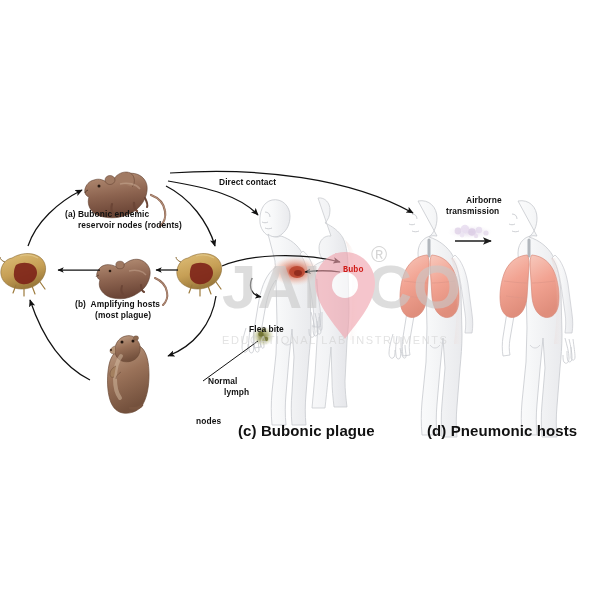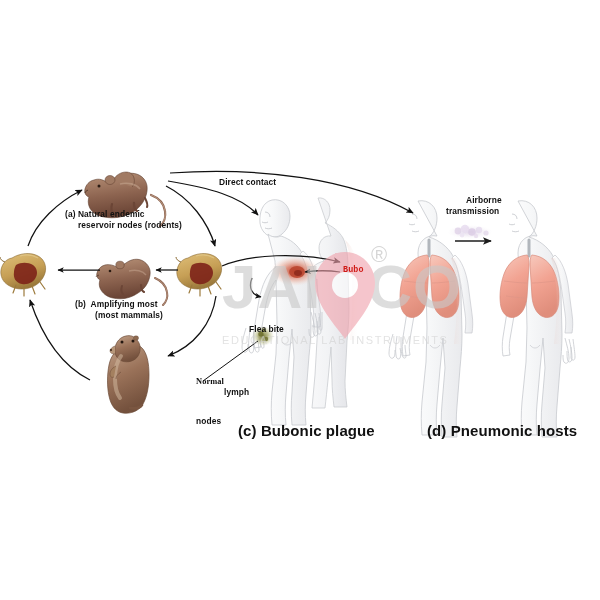--- a/index.html
+++ b/index.html
@@ -377,33 +377,33 @@
                c0,-17 13,-31 30,-31 z" fill="#f0a3ad"></path>
       <circle cx="345" cy="285" r="13" fill="#ffffff"></circle>
       <rect x="335" y="253" width="9" height="9" fill="#f0a3ad"></rect>
     </g>
     <text x="371" y="262" font-family="'Liberation Sans', sans-serif" font-size="22" fill="#bdbdbd">®</text>
     <text x="222" y="344" font-family="'Liberation Sans', sans-serif" font-size="11" fill="#d2d2d2" letter-spacing="1.6">EDUCATIONAL LAB INSTRUMENTS</text>
   </svg>
 
   <div class="layer">
 
-    <div class="lbl f8" style="left:65px;  top:210px;">(a) Natural endemic</div>
+    <div class="lbl f8" style="left:65px;  top:210px;">(a) Bubonic endemic</div>
     <div class="lbl f8" style="left:78px;  top:221px;">reservoir nodes (rodents)</div>
 
-    <div class="lbl f8" style="left:75px;  top:300px;">(b)  Amplifying most</div>
-    <div class="lbl f8" style="left:95px;  top:311px;">(most mammals)</div>
+    <div class="lbl f8" style="left:75px;  top:300px;">(b)  Amplifying hosts</div>
+    <div class="lbl f8" style="left:95px;  top:311px;">(most plague)</div>
 
     <div class="lbl f8" style="left:219px; top:178px;">Direct contact</div>
 
     <div class="lbl f8" style="left:249px; top:277px;margin-top:48px;">Flea bite</div>
 
     <div class="lbl f8 red" style="left:343px; top:266px;">Bubo</div>
 
-    <div class="lbl f8" style="left:196px; top:377px;font-family:Liberation Serif, serif;">Normal</div>
+    <div class="lbl f8" style="left:208px; top:377px;">Normal</div>
     <div class="lbl f8" style="left:196px; top:388px;margin-left:28px;">lymph</div>
     <div class="lbl f8" style="left:196px; top:417px;">nodes</div>
 
     <div class="lbl f8" style="left:466px; top:196px;">Airborne</div>
     <div class="lbl f8" style="left:446px; top:207px;text-align:center;">transmission</div>
 
     <div class="lbl f85" style="left:238px; top:423px;">(c) Bubonic plague</div>
 
     <div class="lbl f85" style="left:427px; top:423px;">(d) Pneumonic hosts</div>
 

